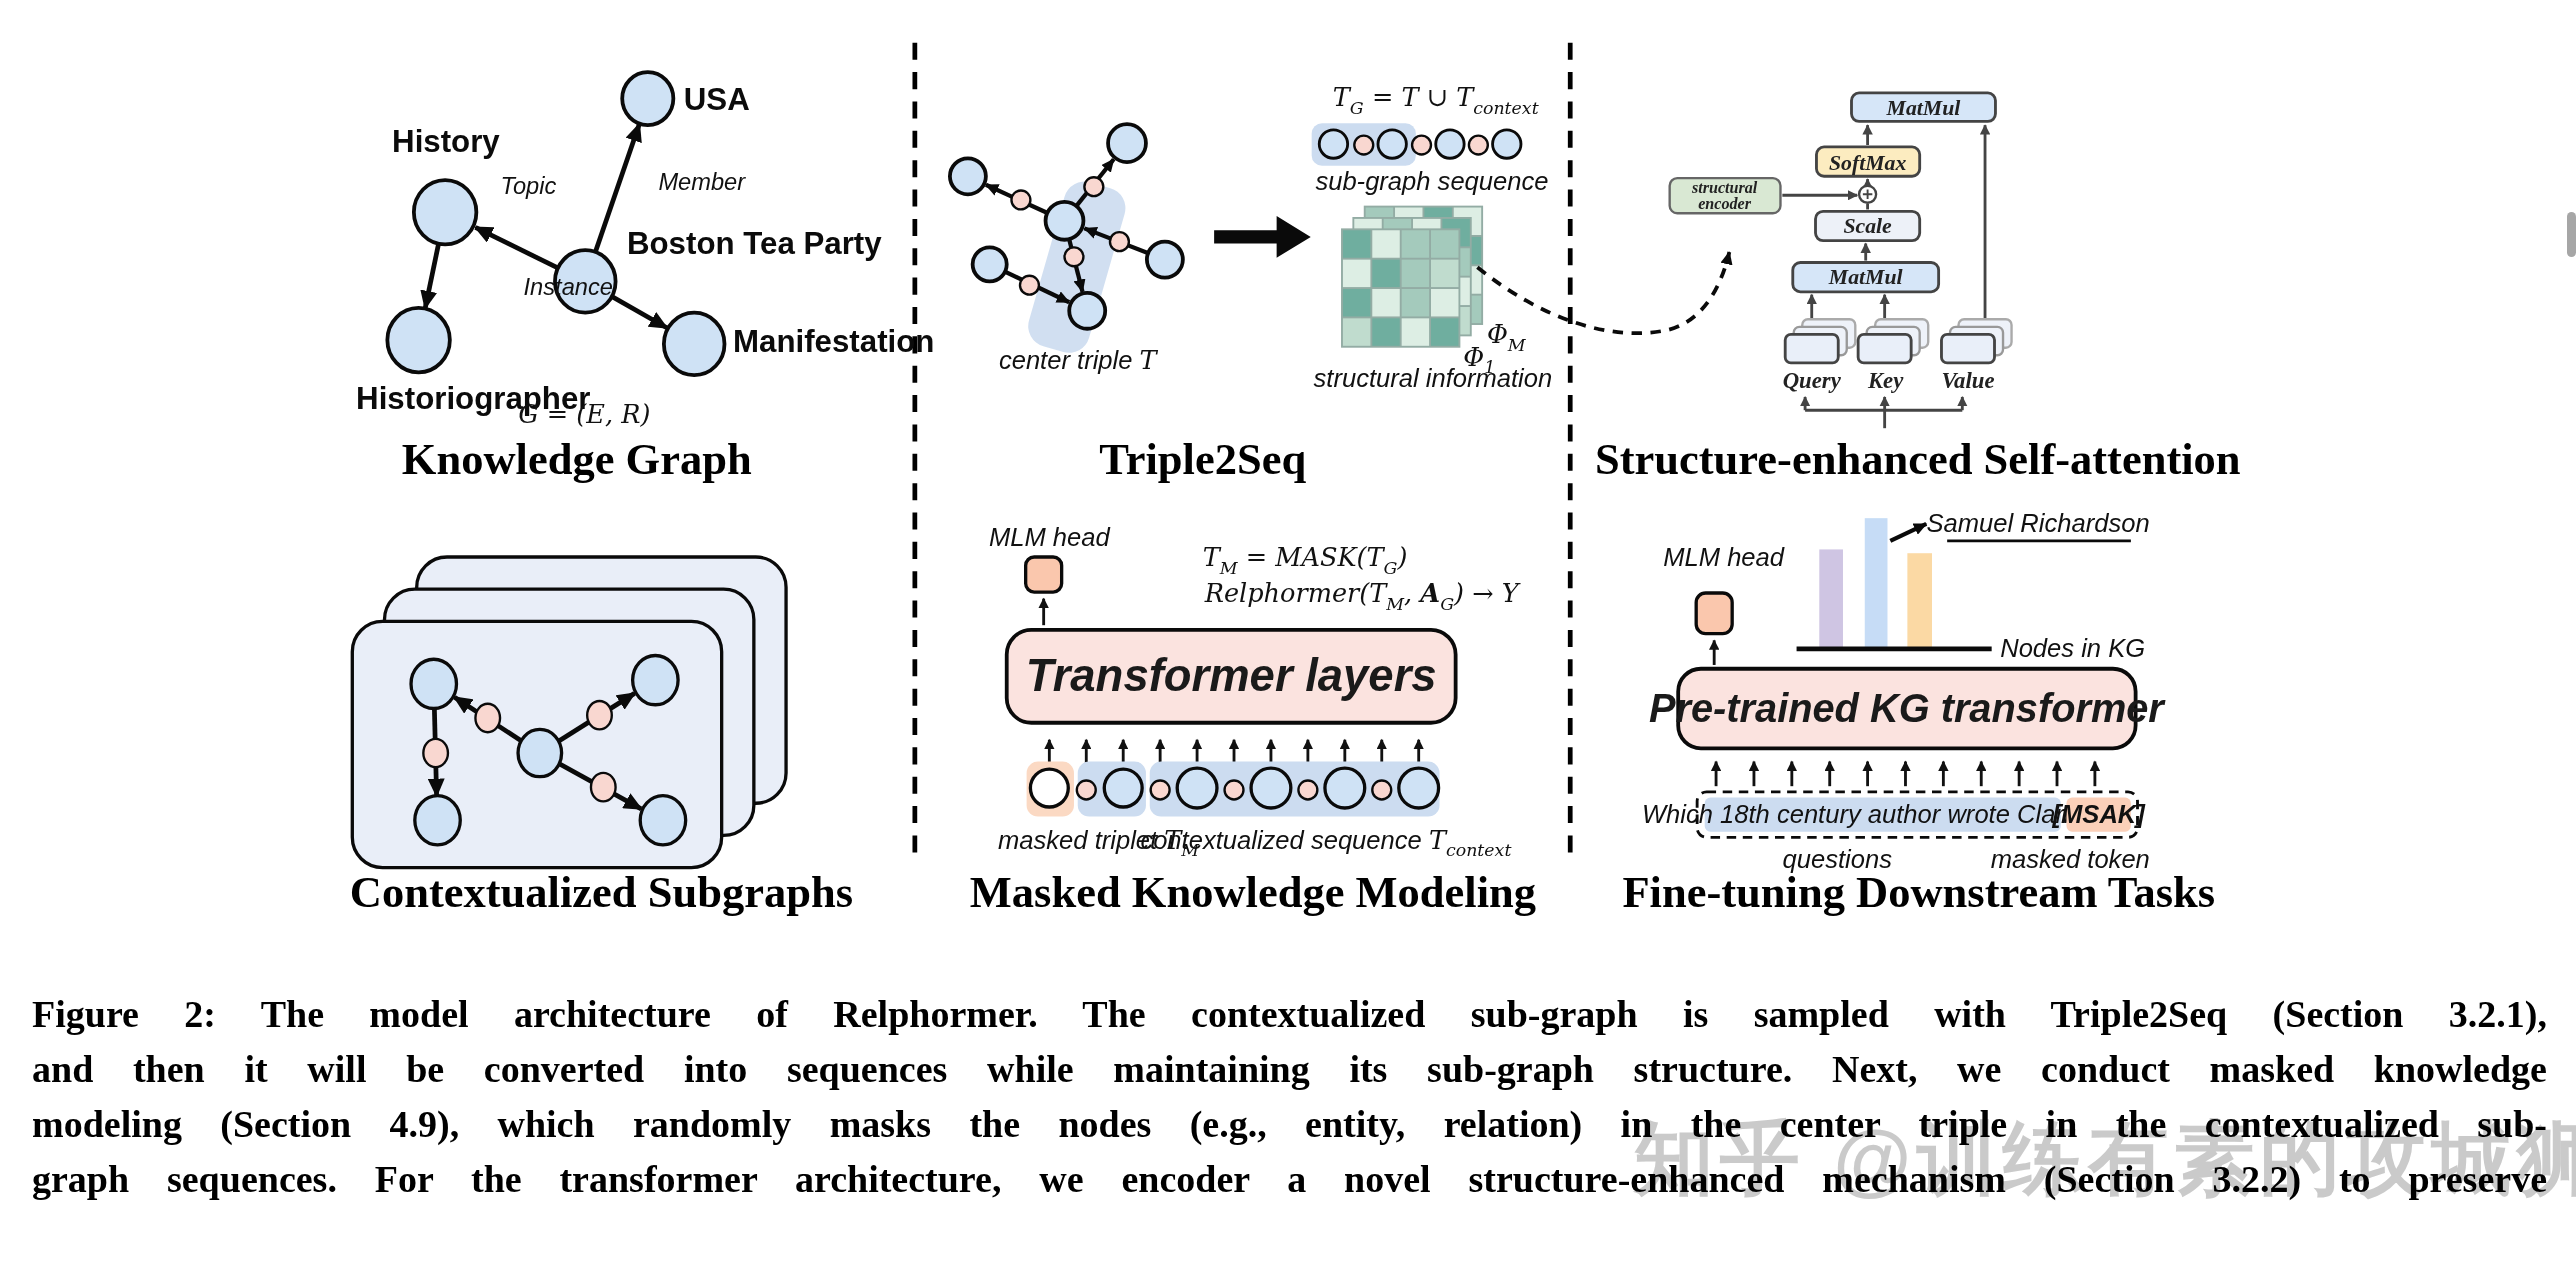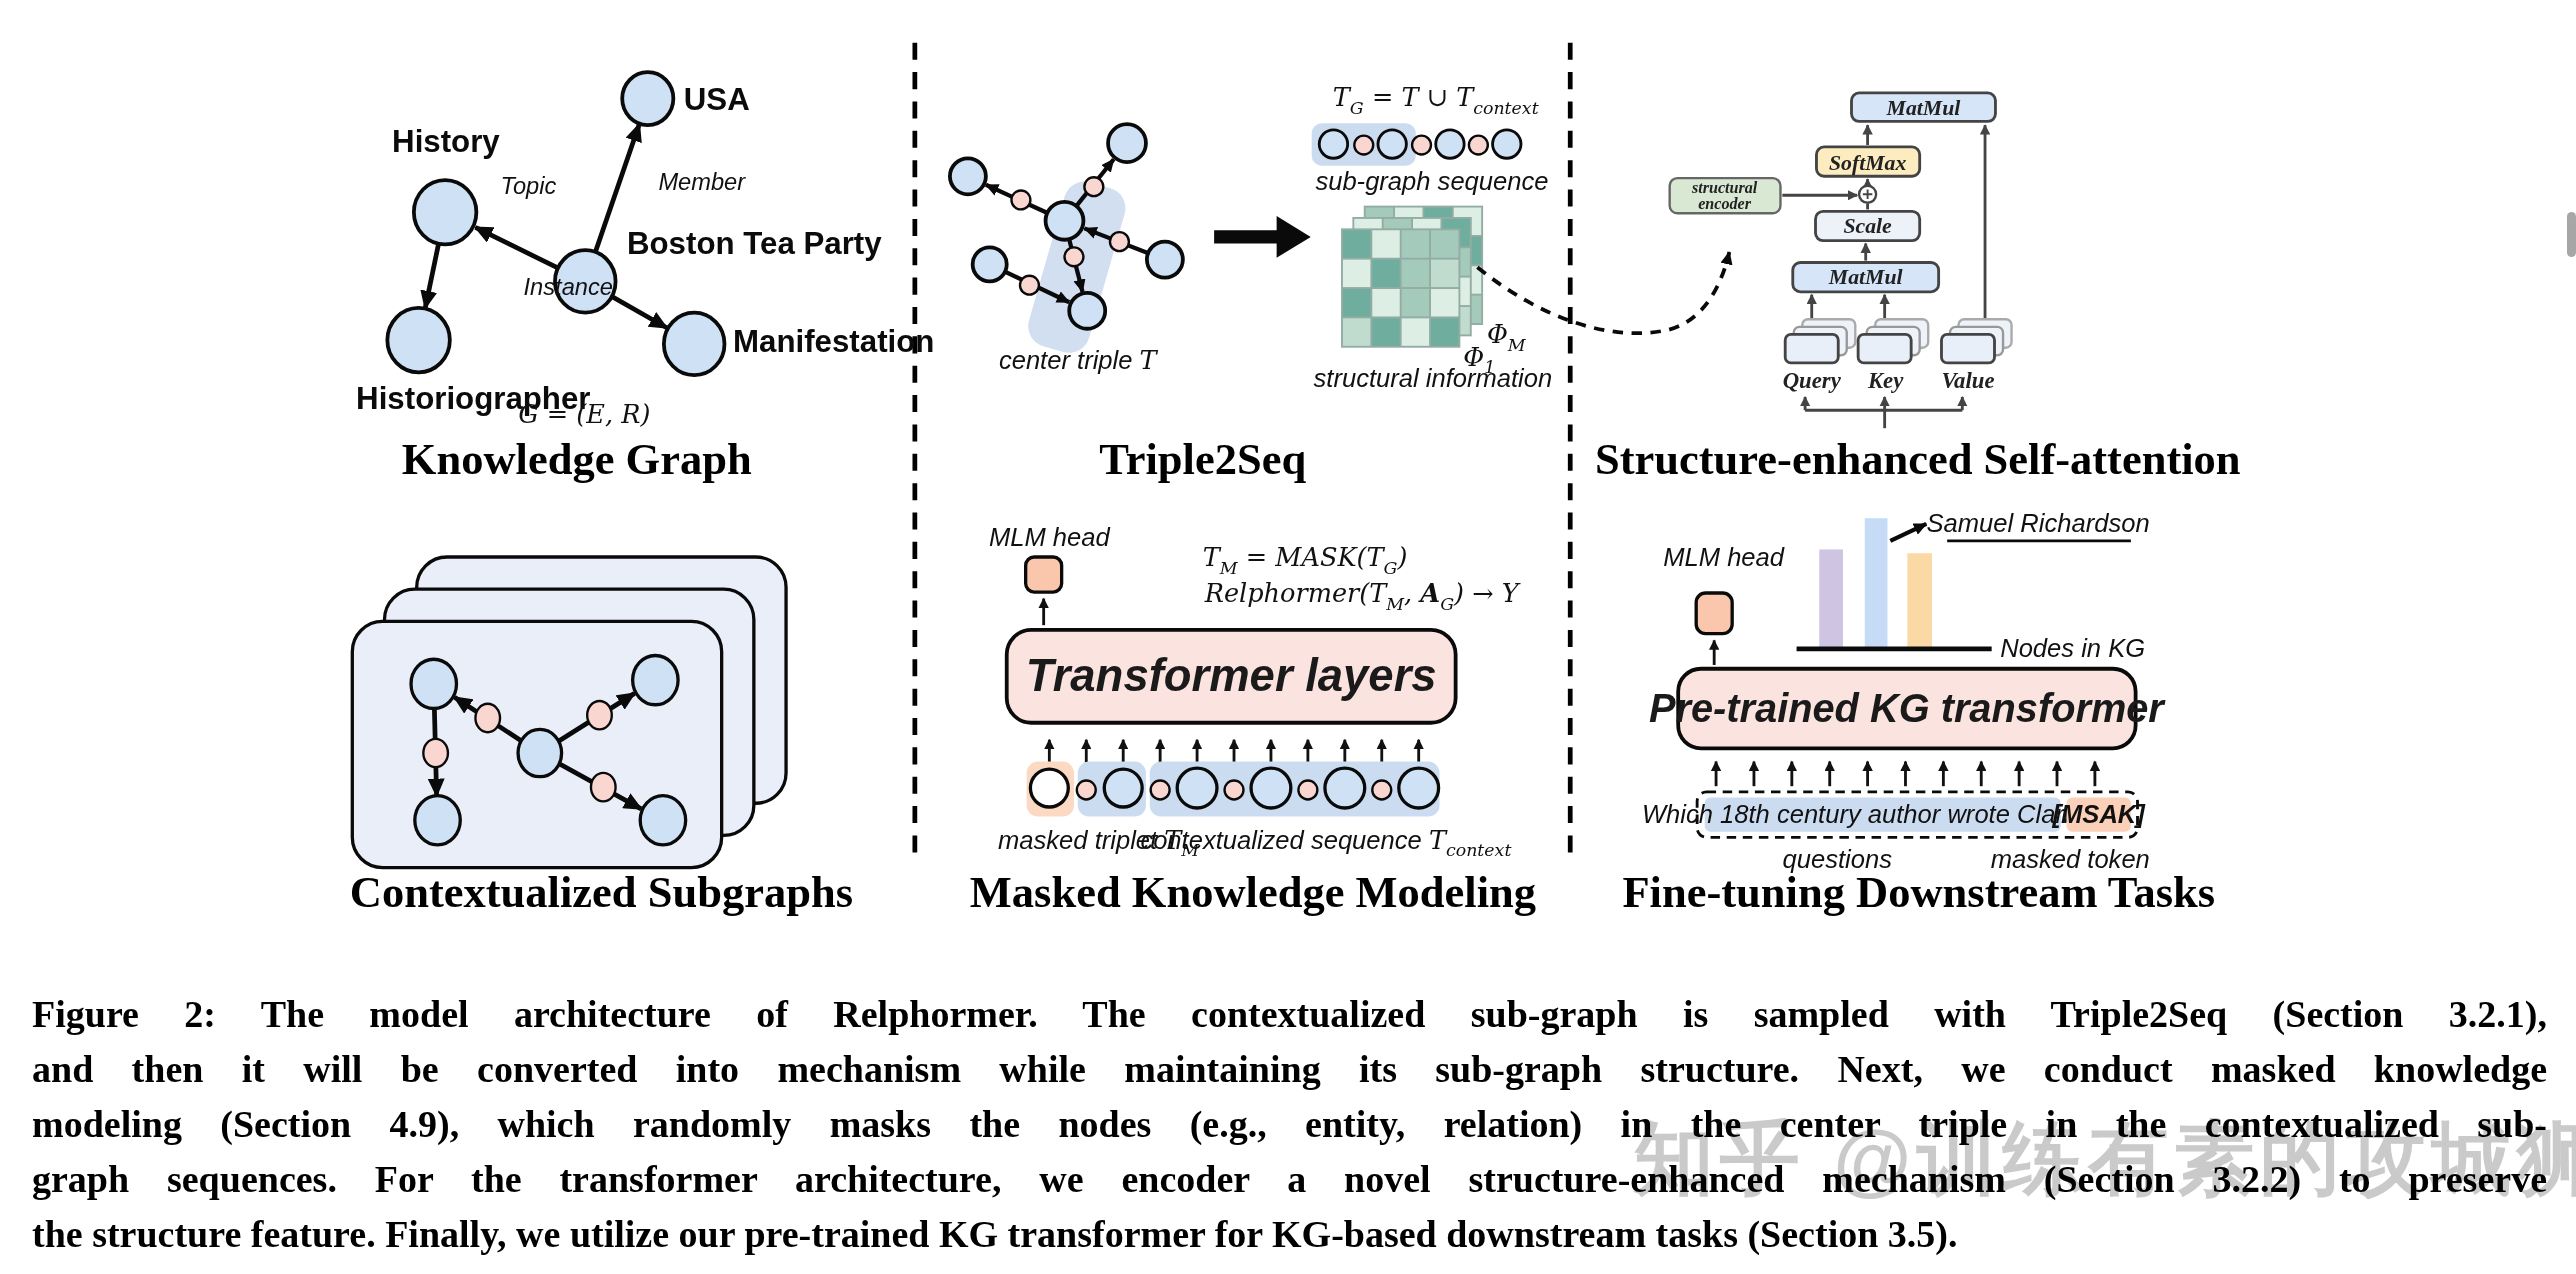--- a/index.html
+++ b/index.html
@@ -360,21 +360,20 @@
       <rect x="2182" y="842" width="68" height="36" rx="6" fill="#fbd0b9"></rect>
       <text class="seclabel" x="2216" y="869" text-anchor="middle" font-size="25" font-weight="bold">[MSAK]</text>
       <text class="seclabel" x="1940" y="916" text-anchor="middle" font-size="26">questions</text>
       <text class="seclabel" x="2186" y="916" text-anchor="middle" font-size="26">masked token</text>
       <text class="title" x="2026" y="958" text-anchor="middle">Fine-tuning Downstream Tasks</text>
     </g>
   </svg>
 
   <div id="caption">
     <div class="cl">Figure 2: The model architecture of Relphormer. The contextualized sub-graph is sampled with Triple2Seq (Section 3.2.1),</div>
-    <div class="cl">and then it will be converted into mechanism while maintaining its sub-graph structure. Next, we conduct masked knowledge</div>
+    <div class="cl">and then it will be converted into sequences while maintaining its sub-graph structure. Next, we conduct masked knowledge</div>
     <div class="cl">modeling (Section 4.9), which randomly masks the nodes (e.g., entity, relation) in the center triple in the contextualized sub-</div>
     <div class="cl">graph sequences. For the transformer architecture, we encoder a novel structure-enhanced mechanism (Section 3.2.2) to preserve</div>
-    <div class="cl last">the structure feature. Finally, we utilize our pre-trained KG transformer for KG-based downstream tasks (Section 3.5).</div>
   </div>
 
   <div id="scrollthumb"></div>
 </div>
 
 
 </body></html>

